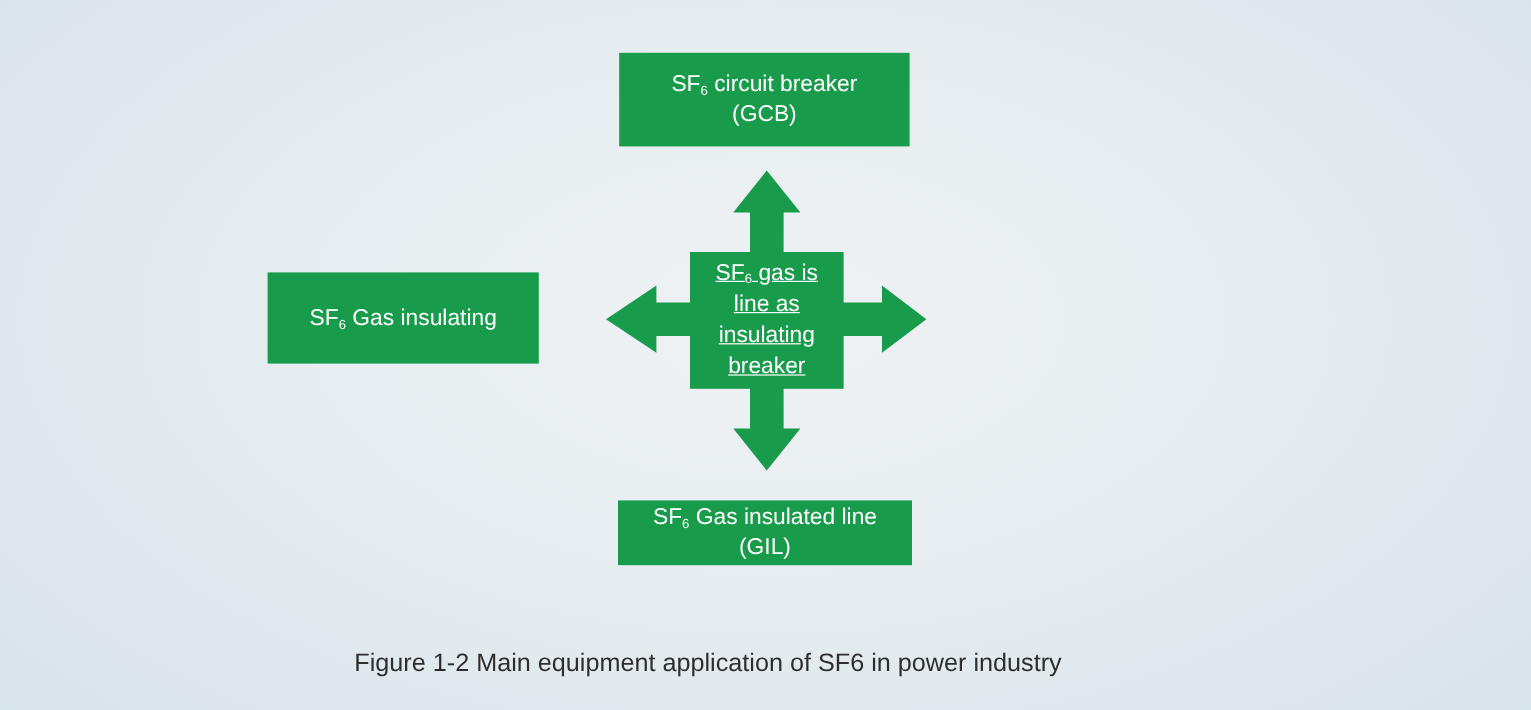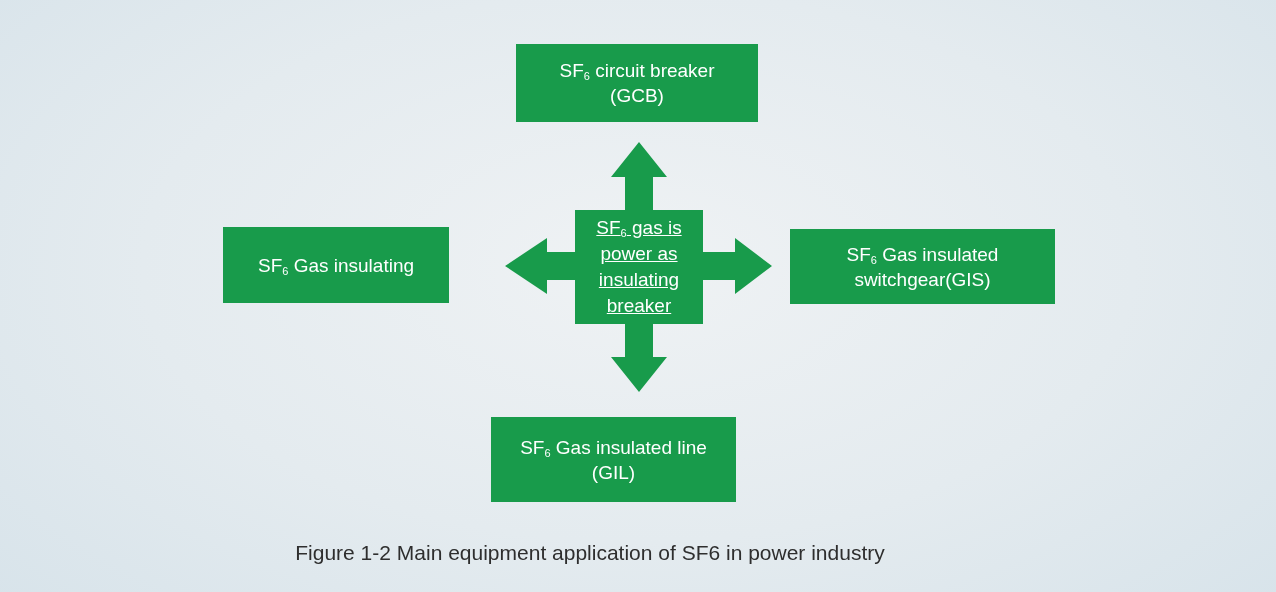--- a/index.html
+++ b/index.html
@@ -40,21 +40,21 @@
     line-height: 25px;
   }
   .node sub {
     font-size: 11px;
     line-height: 0;
     vertical-align: -3px;
   }
   .node-top    { left: 516px; top: 44px;  width: 242px; height: 78px; }
   .node-left   { left: 223px; top: 227px; width: 226px; height: 76px; }
   .node-right  { left: 790px; top: 229px; width: 265px; height: 75px; }
-  .node-bottom { left: 491px; top: 417px; width: 245px; height: 85px; }
+  .node-bottom { left: 515px; top: 417px; width: 245px; height: 54px; }
   .node-center { left: 575px; top: 210px; width: 128px; height: 114px;
                  line-height: 26px; text-decoration: underline; }
   .caption {
     position: absolute;
     left: 0;
     top: 541px;
     width: 1180px;
     text-align: center;
     font-size: 21px;
     color: var(--caption-text, #2e2e2e);
@@ -67,38 +67,34 @@
 
   <svg class="arrows-svg" viewBox="0 0 1276 592" xmlns="http://www.w3.org/2000/svg">
     <polygon points="625,215 625,177 611,177 639,142 667,177 653,177 653,215"></polygon>
     <polygon points="625,320 625,357 611,357 639,392 667,357 653,357 653,320"></polygon>
     <polygon points="580,252 547,252 547,238 505,266 547,294 547,280 580,280"></polygon>
     <polygon points="698,252 735,252 735,238 772,266 735,294 735,280 698,280"></polygon>
   </svg>
 
   <div class="node node-center">
     <div><span>SF</span><sub>6</sub><span> gas is</span></div>
-    <div>power as</div>
+    <div>line as</div>
     <div>insulating</div>
     <div>breaker</div>
   </div>
 
   <div class="node node-top">
     <div><span>SF</span><sub>6</sub><span> circuit breaker</span></div>
     <div>(GCB)</div>
   </div>
 
   <div class="node node-left">
     <div><span>SF</span><sub>6</sub><span> Gas insulating</span></div>
   </div>
 
-  <div class="node node-right">
-    <div><span>SF</span><sub>6</sub><span> Gas insulated</span></div>
-    <div>switchgear(GIS)</div>
-  </div>
 
   <div class="node node-bottom">
     <div><span>SF</span><sub>6</sub><span> Gas insulated line</span></div>
     <div>(GIL)</div>
   </div>
 
   <div class="caption">Figure 1-2 Main equipment application of SF6 in power industry</div>
 
 </div>
 

